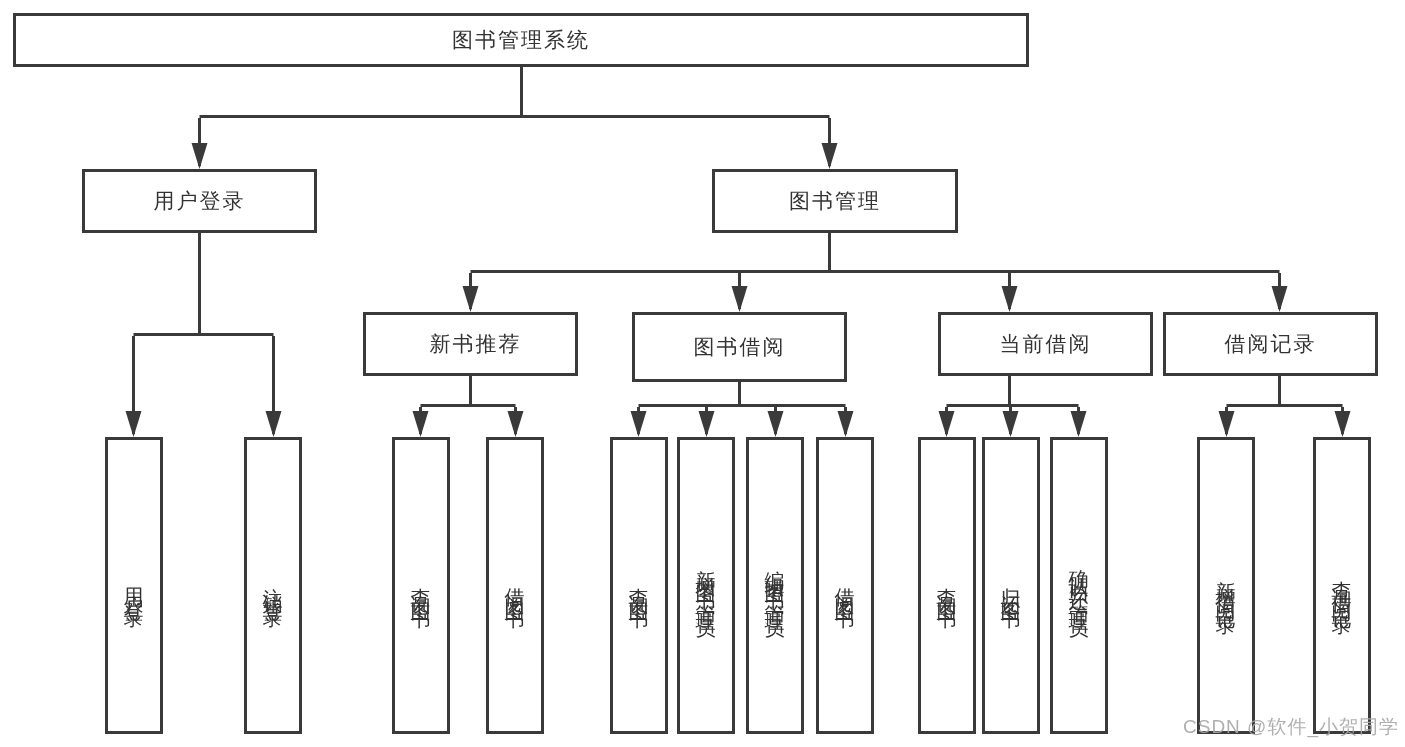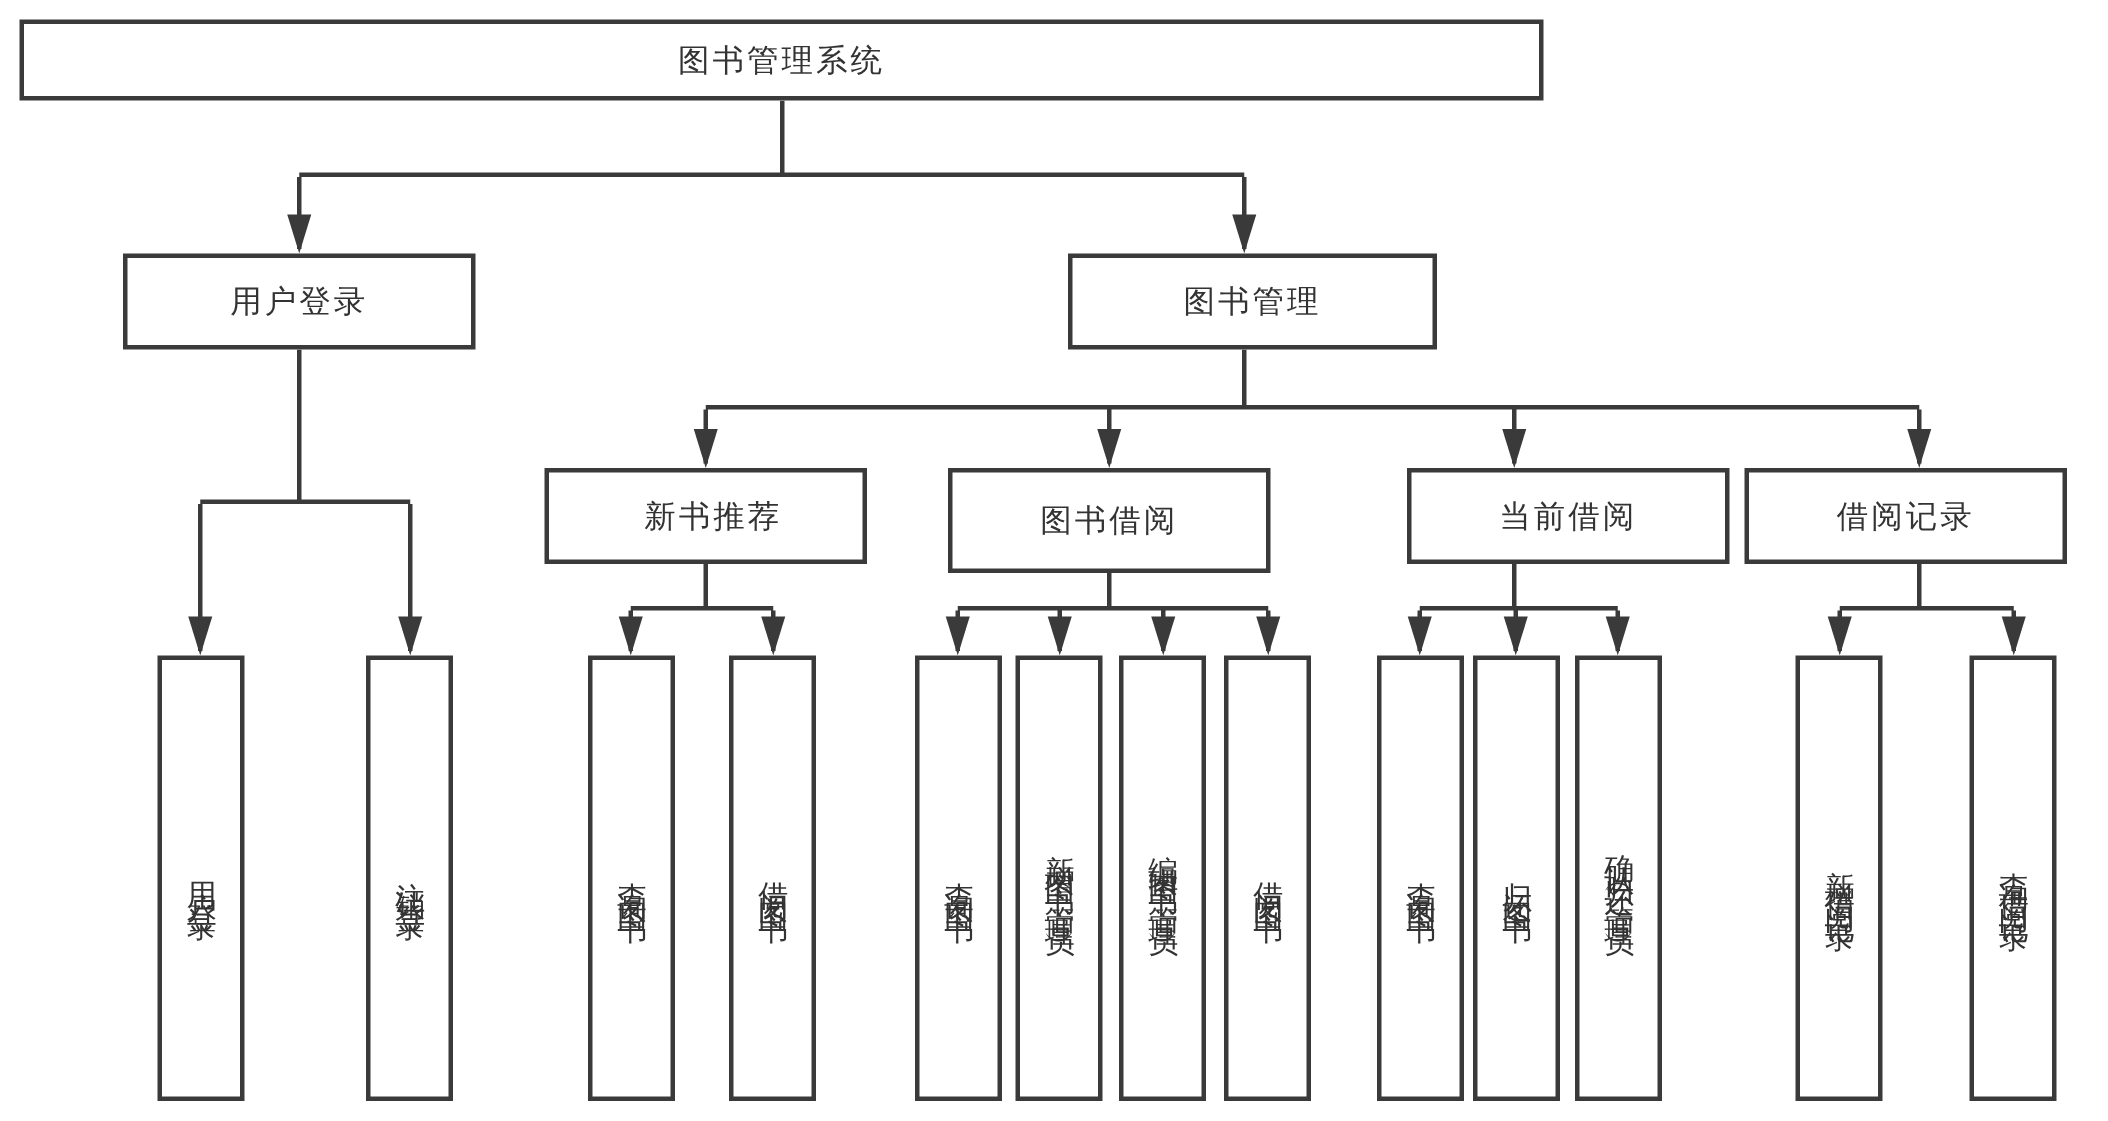--- a/index.html
+++ b/index.html
@@ -139,14 +139,15 @@
     <span class="vt">确认归还（管理员）</span>
   </div>
 
   <div class="node v" style="left:1197px; top:437px; width:58px; height:297px;">
     <span class="vt">新增借阅记录</span>
   </div>
   <div class="node v" style="left:1313px; top:437px; width:58px; height:297px;">
     <span class="vt">查询借阅记录</span>
   </div>
 
+  <div class="watermark">CSDN @软件_小贺同学</div>
 
 </div>
 
 </body></html>

